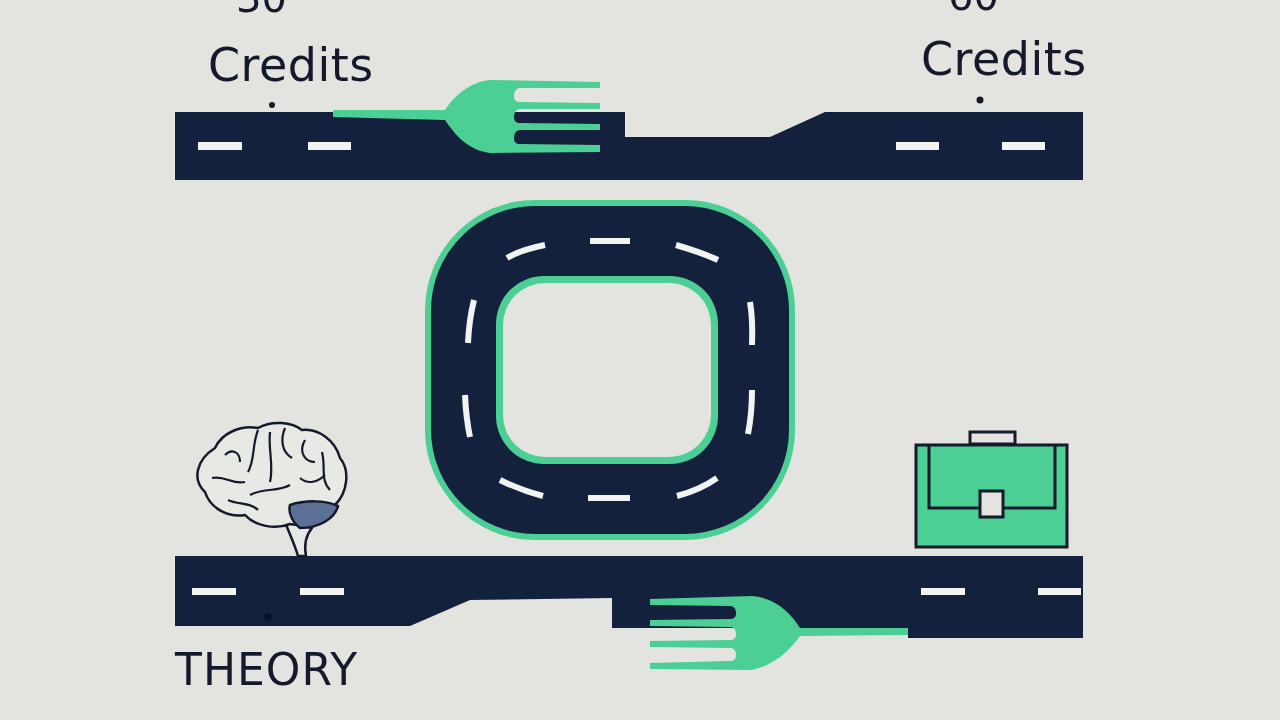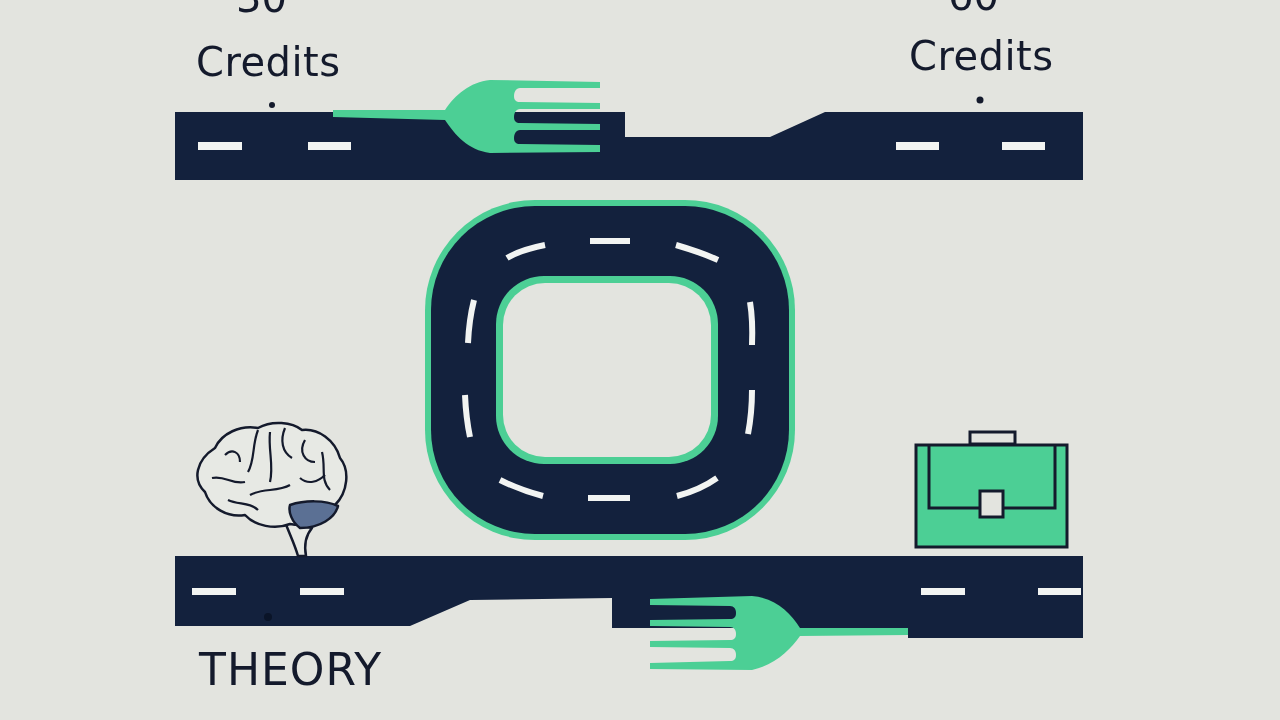--- a/index.html
+++ b/index.html
@@ -9,22 +9,22 @@
     position: relative;
     font-family: "DejaVu Sans", sans-serif;
   }
   .label {
     position: absolute;
     color: #141a2c;
     font-family: "DejaVu Sans", sans-serif;
     white-space: nowrap;
   }
   .credit-num { font-size: 40px; line-height: 1; }
-  .credit-word { font-size: 40px; line-height: 1; letter-spacing: 0.5px; }
-  .theory { font-size: 44px; line-height: 1; letter-spacing: 1px; margin-left: 24px; }
+  .credit-word { font-size: 46px; line-height: 1; letter-spacing: 0.5px; margin-left: 12px; }
+  .theory { font-size: 44px; line-height: 1; letter-spacing: 1px; }
   svg.scene { position: absolute; left: 0; top: 0; }
 </style>
 </head>
 <body>
 
 <div class="label credit-num" style="left:236px; top:-22px;">30</div>
 <div class="label credit-word" style="left:196px; top:42px;">Credits</div>
 
 <div class="label credit-num" style="left:948px; top:-24px;">60</div>
 <div class="label credit-word" style="left:909px; top:36px;">Credits</div>

